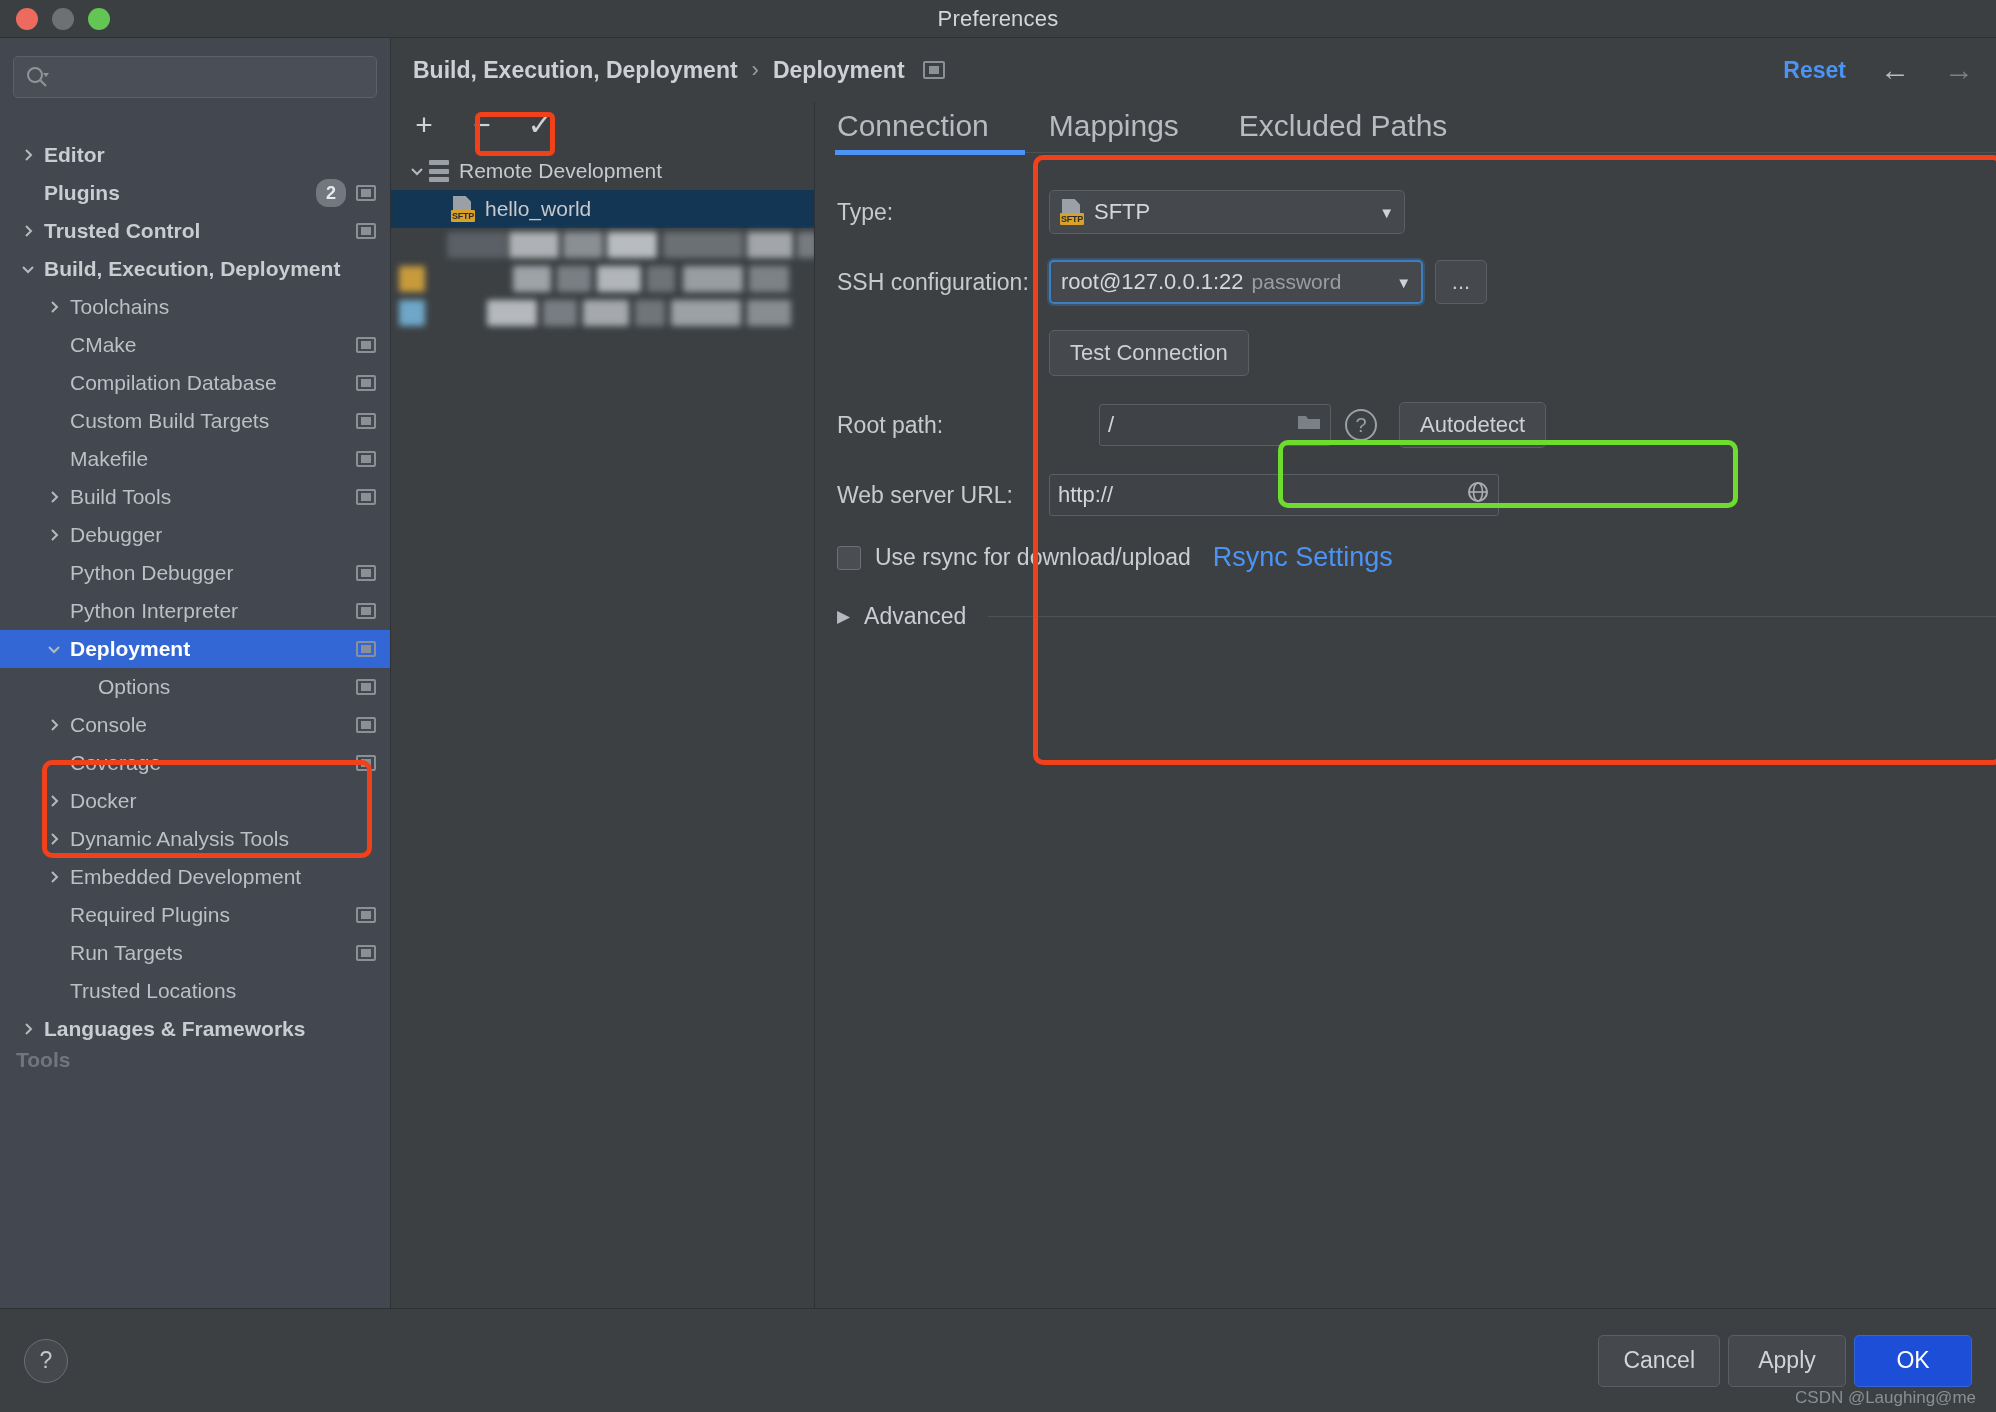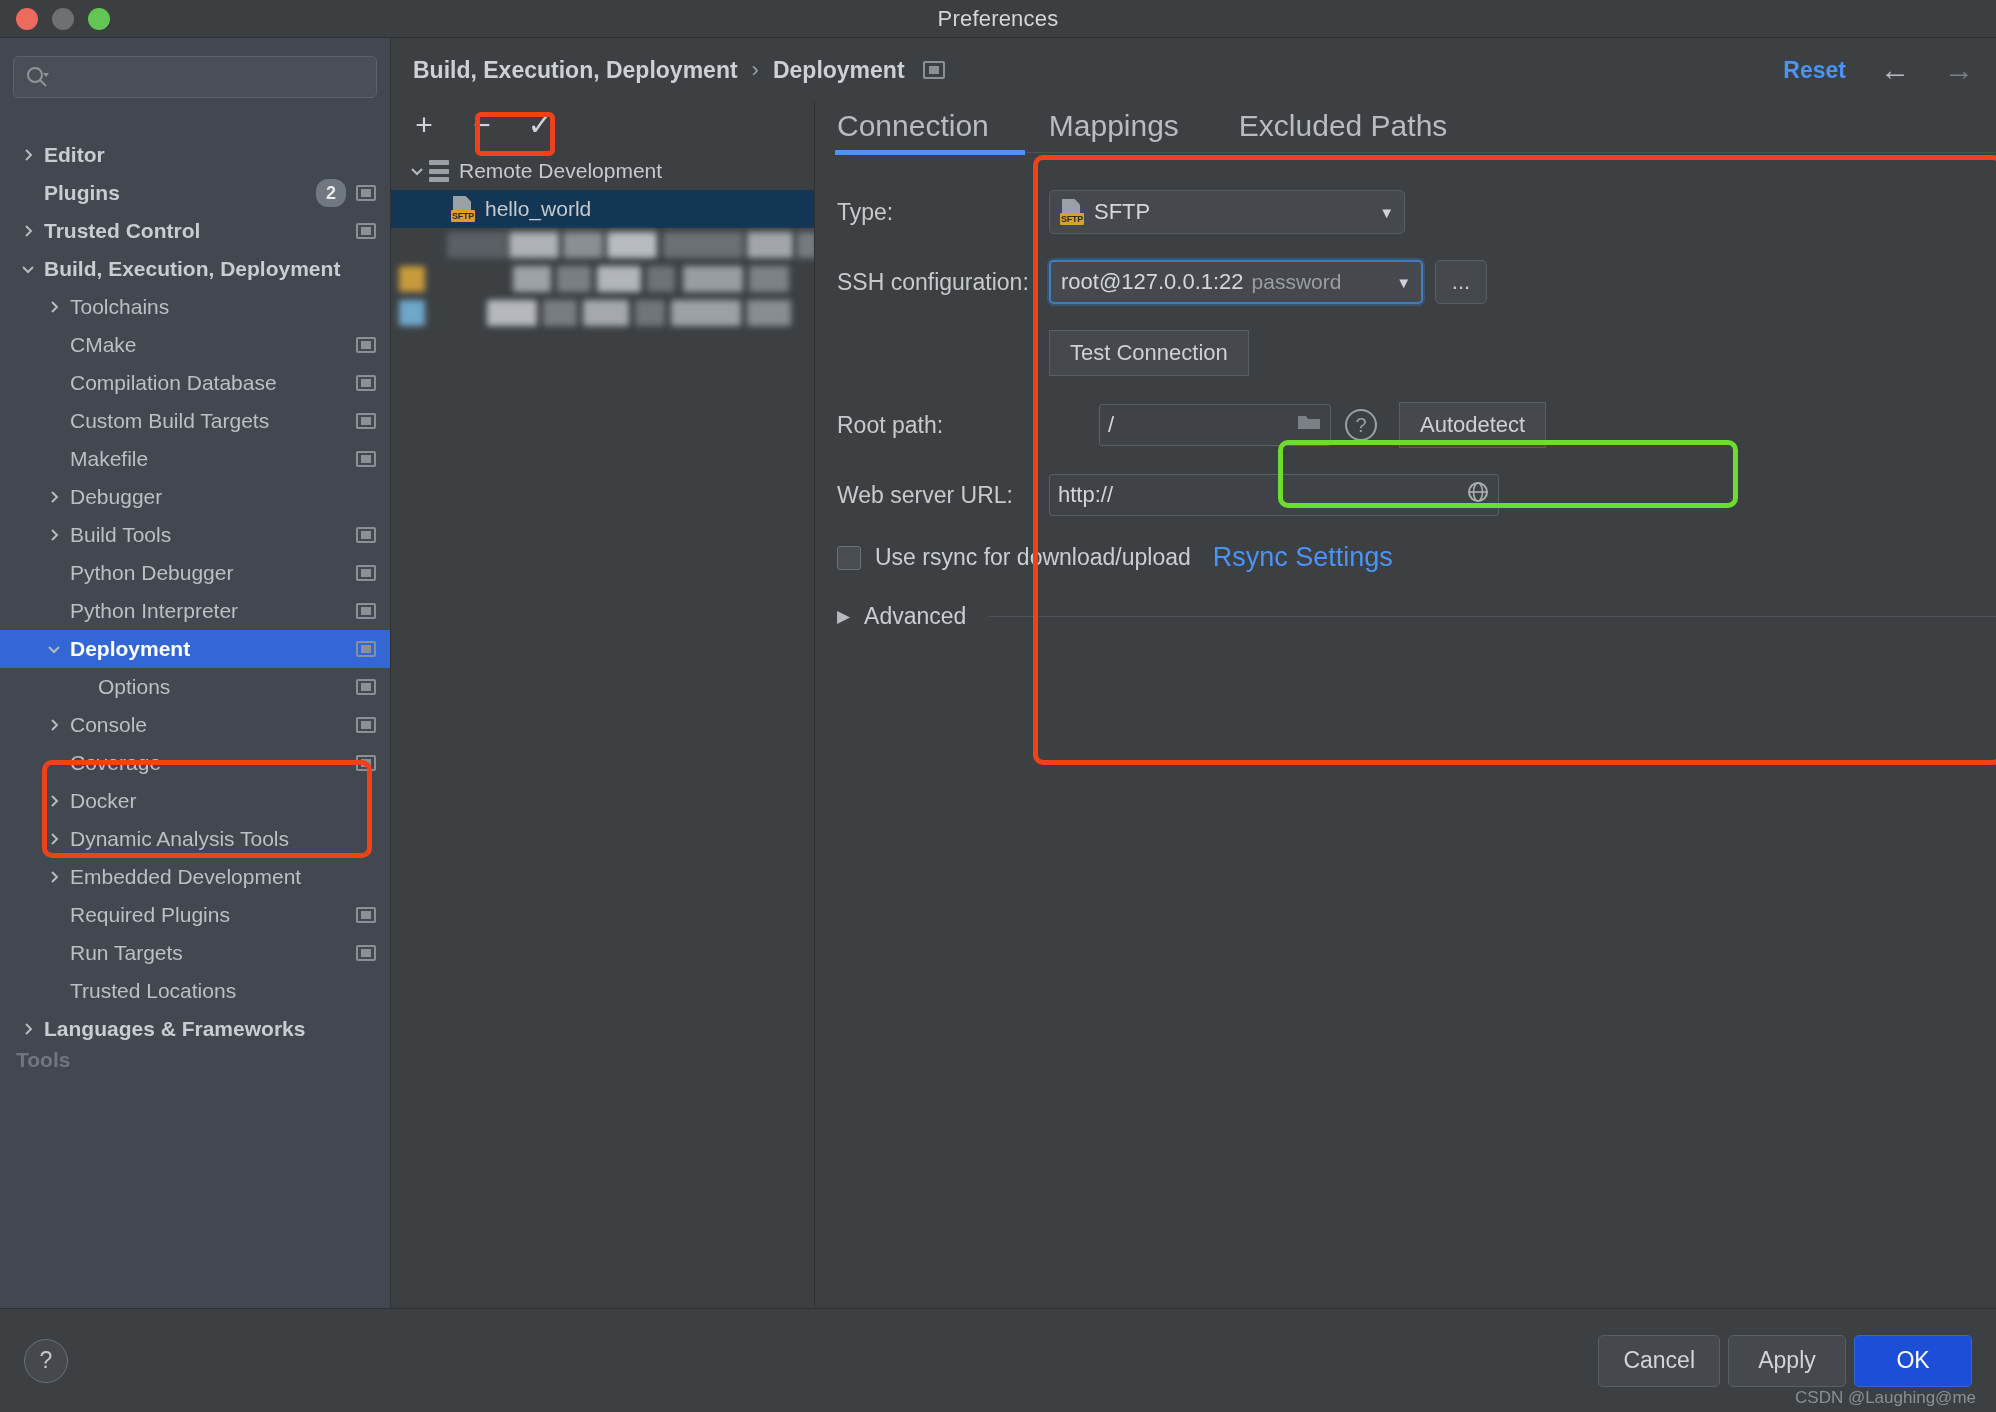--- a/index.html
+++ b/index.html
@@ -249,21 +249,21 @@
 
   .sq-btn {
     width: 52px; height: 44px; margin-left: 12px;
     background: #45494d; border: 1px solid #5a5f63; border-radius: 5px;
     color: #c8cbcf; font-size: 22px;
     display: inline-flex; align-items: center; justify-content: center;
     cursor: pointer;
   }
   .btn {
     height: 46px; padding: 0 20px;
-    background: #45494d; border: 1px solid #5a5f63; border-radius: 0;
+    background: #45494d; border: 1px solid #5a5f63; border-radius: 5px;
     color: #cdd0d4; font-size: 22px;
     display: inline-flex; align-items: center; justify-content: center;
     cursor: pointer;
   }
   .textfield {
     height: 42px; width: 232px;
     background: #3f4347; border: 1px solid #5a5f63; border-radius: 3px;
     display: flex; align-items: center; padding: 0 8px;
     color: #d3d6d9; font-size: 22px;
   }
@@ -435,30 +435,30 @@
             </span>
             <span class="lbl">Makefile</span>
             <span class="mini-ico"></span>
           </div>
           <div class="trow indent1">
             <span class="arrow">
               <svg width="18" height="18" viewBox="0 0 18 18">
                 <polyline points="7,4 12,9 7,14" fill="none" stroke="#b6b9bd" stroke-width="2"></polyline>
               </svg>
             </span>
+            <span class="lbl">Build Tools</span>
+            <span class="mini-ico"></span>
+          </div>
+          <div class="trow indent1">
+            <span class="arrow">
+              <svg width="18" height="18" viewBox="0 0 18 18">
+                <polyline points="7,4 12,9 7,14" fill="none" stroke="#b6b9bd" stroke-width="2"></polyline>
+              </svg>
+            </span>
             <span class="lbl">Debugger</span>
-          </div>
-          <div class="trow indent1">
-            <span class="arrow">
-              <svg width="18" height="18" viewBox="0 0 18 18">
-                <polyline points="7,4 12,9 7,14" fill="none" stroke="#b6b9bd" stroke-width="2"></polyline>
-              </svg>
-            </span>
-            <span class="lbl">Build Tools</span>
-            <span class="mini-ico"></span>
           </div>
           <div class="trow indent1">
             <span class="arrow hidden">
               <svg width="18" height="18" viewBox="0 0 18 18">
                 <polyline points="7,4 12,9 7,14" fill="none" stroke="#b6b9bd" stroke-width="2"></polyline>
               </svg>
             </span>
             <span class="lbl">Python Debugger</span>
             <span class="mini-ico"></span>
           </div>

